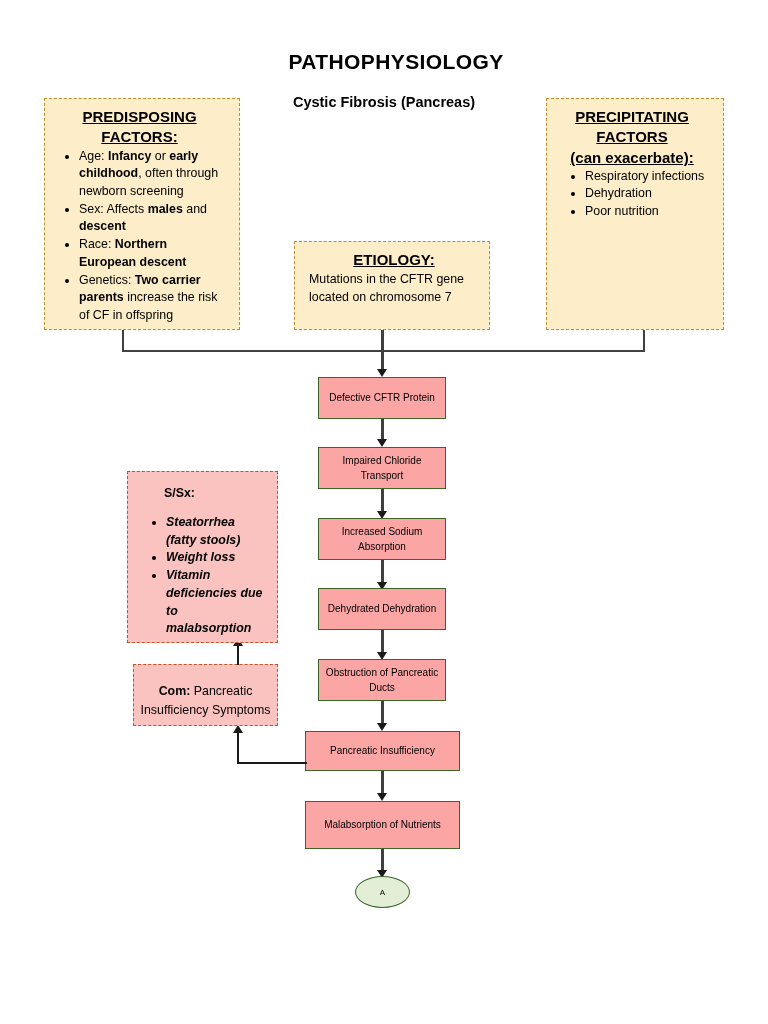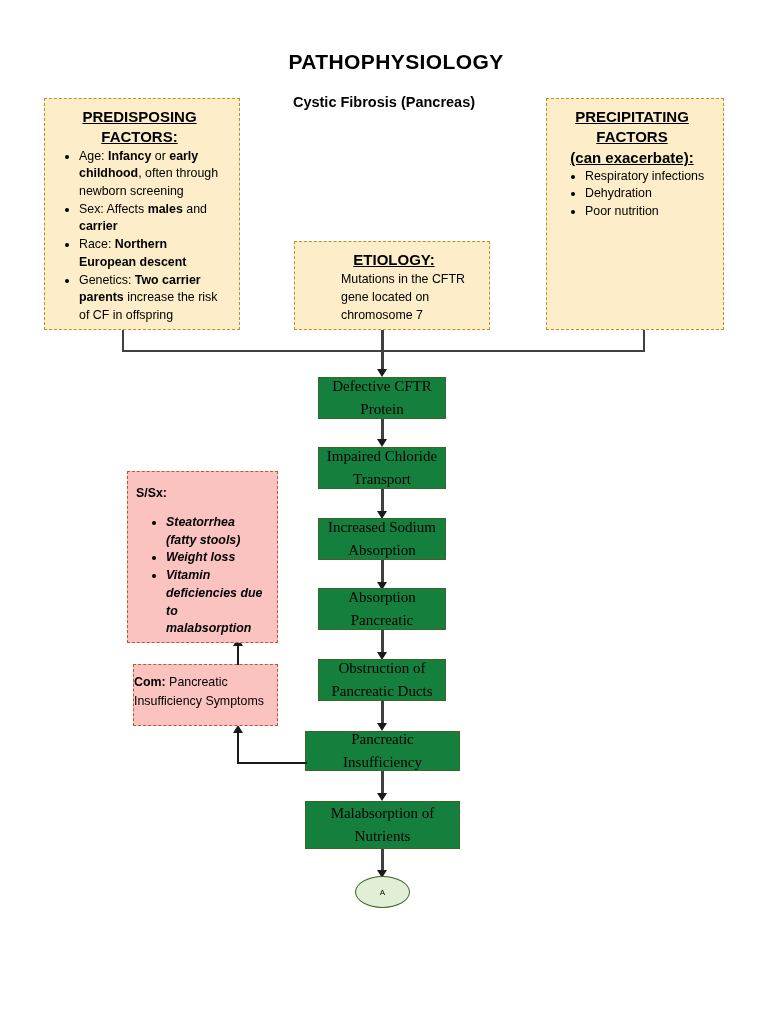--- a/index.html
+++ b/index.html
@@ -51,30 +51,29 @@
 
   .box-yellow {
     background: #fdeec9;
     border: 1.5px dashed #b8912f;
   }
   .box-pink {
     background: #fbc3c0;
     border: 1.7px dashed #c1562c;
   }
   .box-green {
-    background: #15803d;
+    background: #fca5a5;
     border: 1.5px solid #3c6628;
     display: flex;
     align-items: center;
     justify-content: center;
     text-align: center;
-    font-size: 15px;
+    font-size: 10px;
     line-height: 1.55;
     padding: 2px 4px;
-    font-family: Liberation Serif, serif;
   }
 
   .hdr {
     font-weight: bold;
     text-decoration: underline;
     text-align: center;
     display: block;
     font-size: 15px;
     line-height: 1.35;
   }
@@ -136,21 +135,21 @@
   <div class="title-sub">Cystic Fibrosis (Pancreas)</div>
 
   <div class="box box-yellow" style="left:44px; top:98px; width:196px; height:232px;">
     <div class="pad12">
       <span class="hdr">PREDISPOSING FACTORS:</span>
       <ul class="bl">
         <li>
           <span>Age: </span><b>Infancy</b><span> or </span><b>early childhood</b><span>, often through newborn screening</span>
         </li>
         <li>
-          <span>Sex: Affects </span><b>males</b><span> and </span><b>carrier</b><span></span>
+          <span>Sex: Affects </span><b>males</b><span> and </span><b>descent</b><span></span>
         </li>
         <li>
           <span>Race: </span><b>Northern European descent</b><span></span>
         </li>
         <li>
           <span>Genetics: </span><b>Two carrier parents</b><span> increase the risk of CF in offspring</span>
         </li>
       </ul>
     </div>
   </div>
@@ -163,21 +162,21 @@
         <li>Respiratory infections</li>
         <li>Dehydration</li>
         <li>Poor nutrition</li>
       </ul>
     </div>
   </div>
 
   <div class="box box-yellow" style="left:294px; top:241px; width:196px; height:89px;">
     <div style="padding:8px 10px 0 14px;">
       <span class="hdr">ETIOLOGY:</span>
-      <div style="font-size:12.4px; line-height:1.45; margin-top:1px;margin-left:32px;">Mutations in the CFTR gene located on chromosome 7</div>
+      <div style="font-size:12.4px; line-height:1.45; margin-top:1px;">Mutations in the CFTR gene located on chromosome 7</div>
     </div>
   </div>
 
   <div class="ln" style="left:122px; top:330px; width:2px; height:22px;"></div>
 
   <div class="ln" style="left:643px; top:330px; width:2px; height:22px;"></div>
 
   <div class="ln" style="left:122px; top:350px; width:523px; height:2px;"></div>
 
   <div class="ln" style="left:381px; top:330px; width:2.5px; height:43px;"></div>
@@ -191,21 +190,21 @@
   <div class="box box-green" style="left:318px; top:447px; width:128px; height:42px;">Impaired Chloride Transport</div>
 
   <div class="ln" style="left:381px; top:489px; width:2.5px; height:26px;"></div>
   <div class="arrow-dn" style="left:376.5px; top:511px;"></div>
 
   <div class="box box-green" style="left:318px; top:518px; width:128px; height:42px;">Increased Sodium Absorption</div>
 
   <div class="ln" style="left:381px; top:560px; width:2.5px; height:26px;"></div>
   <div class="arrow-dn" style="left:376.5px; top:582px;"></div>
 
-  <div class="box box-green" style="left:318px; top:588px; width:128px; height:42px;">Absorption Pancreatic</div>
+  <div class="box box-green" style="left:318px; top:588px; width:128px; height:42px;">Dehydrated Dehydration</div>
 
   <div class="ln" style="left:381px; top:630px; width:2.5px; height:26px;"></div>
   <div class="arrow-dn" style="left:376.5px; top:652px;"></div>
 
   <div class="box box-green" style="left:318px; top:659px; width:128px; height:42px;">Obstruction of Pancreatic Ducts</div>
 
   <div class="ln" style="left:381px; top:701px; width:2.5px; height:26px;"></div>
   <div class="arrow-dn" style="left:376.5px; top:723px;"></div>
 
   <div class="box box-green" style="left:305px; top:731px; width:155px; height:40px;">Pancreatic Insufficiency</div>
@@ -219,31 +218,31 @@
   <div class="arrow-dn" style="left:376.5px; top:870px;"></div>
 
   <div class="ellipse" style="left:355px; top:876px; width:55px; height:32px;">A</div>
 
   <div class="ln ln-blk" style="left:237px; top:762px; width:70px; height:2px;"></div>
 
   <div class="ln ln-blk" style="left:237px; top:732px; width:2px; height:31px;"></div>
   <div class="arrow-up" style="left:232.5px; top:725px;"></div>
 
   <div class="box box-pink" style="left:133px; top:664px; width:145px; height:62px;">
-    <div style="font-size:12.4px; line-height:1.5; padding-top:8px;">
+    <div style="text-align:center; font-size:12.4px; line-height:1.5; padding-top:17px;">
       <b>Com:</b><span> Pancreatic Insufficiency Symptoms</span>
     </div>
   </div>
 
   <div class="ln ln-blk" style="left:237px; top:645px; width:2px; height:20px;"></div>
   <div class="arrow-up" style="left:232.5px; top:638px;"></div>
 
   <div class="box box-pink" style="left:127px; top:471px; width:151px; height:172px;">
     <div style="padding:14px 6px 0 8px;">
-      <div style="font-size:12.4px; font-weight:bold;">S/Sx:</div>
+      <div style="font-size:12.4px; font-weight:bold;margin-left:28px;">S/Sx:</div>
       <ul class="bl" style="padding-left:30px; margin-top:14px;">
         <li class="ital">Steatorrhea (fatty stools)</li>
         <li class="ital">Weight loss</li>
         <li class="ital">Vitamin deficiencies due to malabsorption</li>
       </ul>
     </div>
   </div>
 
 </div>
 

